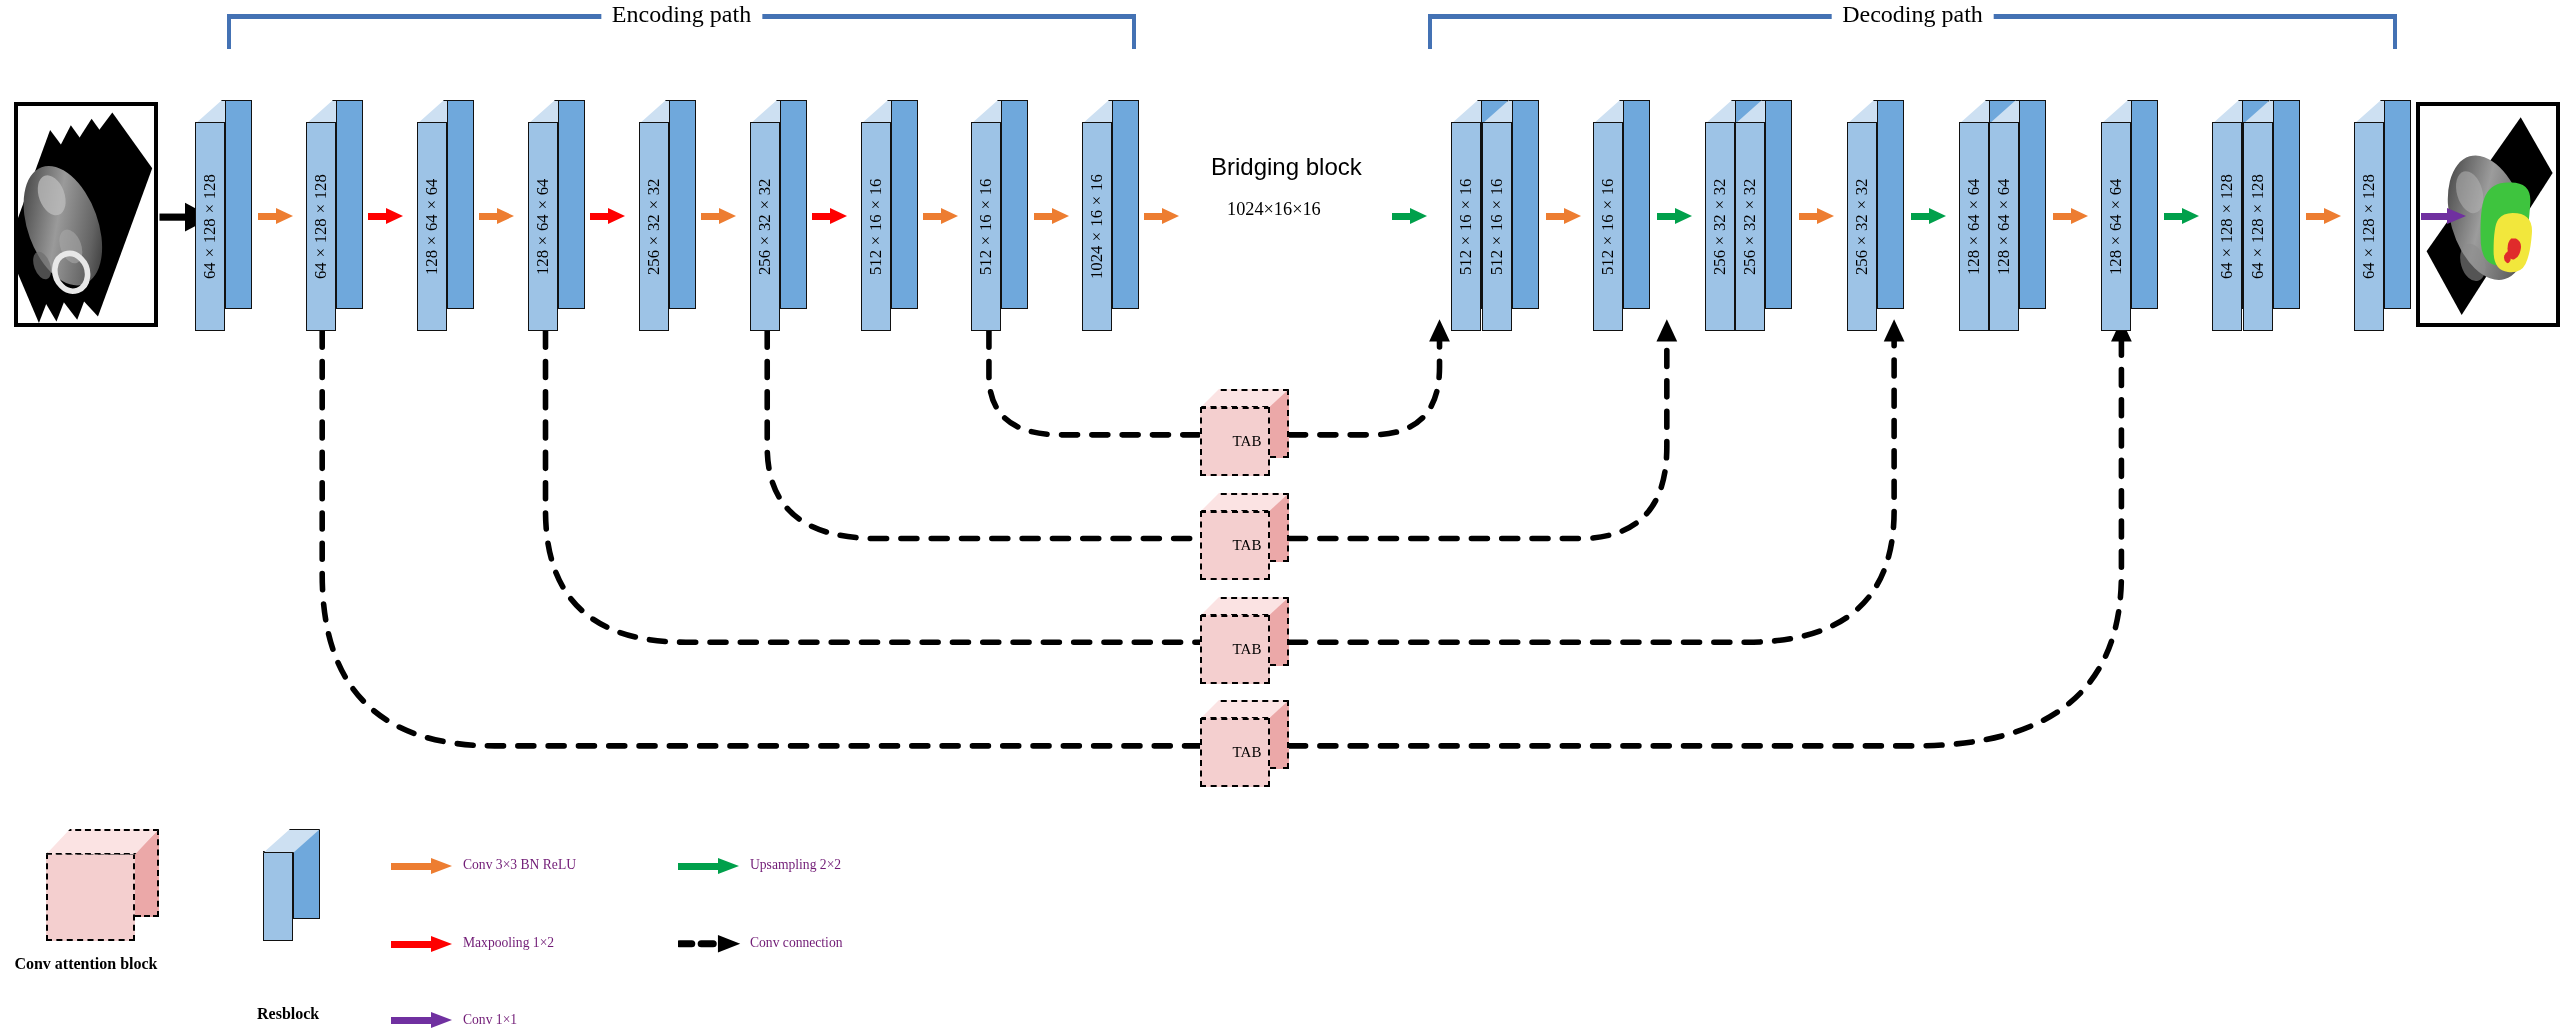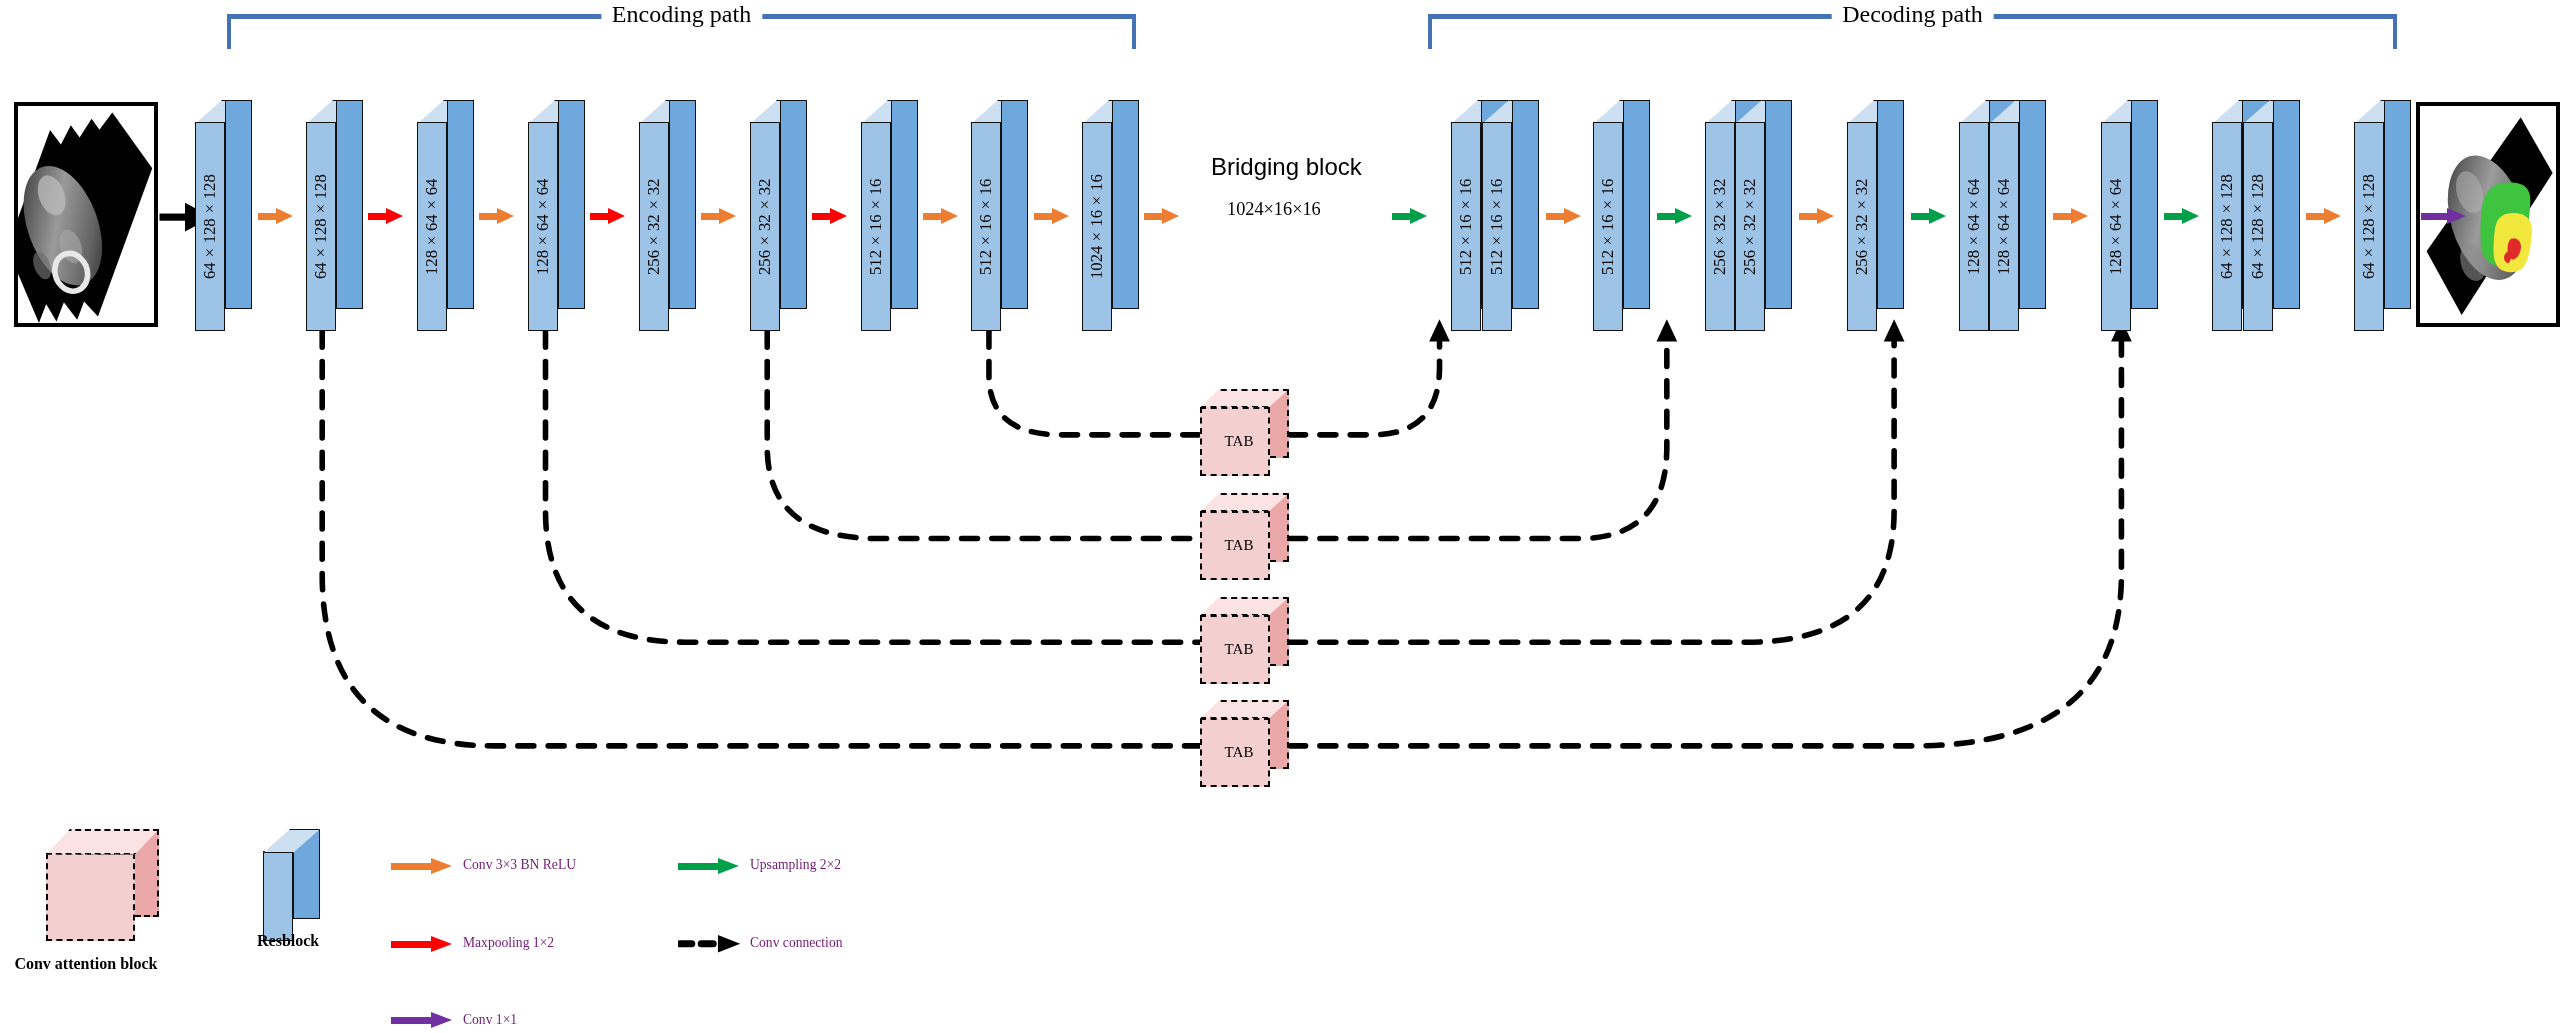--- a/index.html
+++ b/index.html
@@ -32,21 +32,21 @@
   
   .tab{position:absolute;width:89px;height:86px;}
   .tab .cfront{position:absolute;left:0;top:17.5px;width:70px;height:69px;background:#f4cfcf;
                border:2.4px dashed #000;box-sizing:border-box;}
   .tab .cside{position:absolute;left:70px;top:0px;width:19px;height:69px;background:#eba8a8;
               border:2.4px dashed #000;border-left:none;box-sizing:border-box;
               clip-path:polygon(0 17.5px,100% 0,100% 69px,0 100%);}
   .tab .ctop{position:absolute;left:0;top:0;width:89px;height:19px;background:#fbe3e3;
              border:2.4px dashed #000;box-sizing:border-box;
              clip-path:polygon(19px 0,100% 0,70px 100%,0 100%);}
-  .tab .clbl{position:absolute;left:4px;top:17.5px;width:70px;height:69px;
+  .tab .clbl{position:absolute;left:12px;top:17.5px;width:70px;height:69px;
              display:flex;align-items:center;justify-content:center;
              font-size:15px;color:#000;font-family:"Liberation Serif",serif;}
 
   
   .arrow{position:absolute;height:11px;}
   .arrow .shaft{position:absolute;left:0;top:3.2px;height:6.4px;}
   .arrow .head{position:absolute;top:-2.4px;width:0;height:0;
                border-top:8px solid transparent;border-bottom:8px solid transparent;}
 
   
@@ -405,21 +405,21 @@
       <div class="ctop" style="left:0;top:0;width:113px;height:25.5px;
            clip-path:polygon(24px 0,100% 0,89px 100%,0 100%);"></div>
     </div>
     <div class="legend-caption" style="left:14.4px;top:955px;">Conv attention block</div>
 
     <div class="slab" style="left:263px;top:829px;width:57px;height:112px;">
       <div class="face"></div>
         <div class="side"></div>
         <div class="top"></div>
     </div>
-    <div class="legend-caption" style="left:257px;top:932px;">Resblock</div>
+    <div class="legend-caption" style="left:257px;top:1005px;">Resblock</div>
 
     <div class="arrow" style="left:391px;top:860px;width:62px;">
       <div class="shaft" style="width:45px;background:#ed7d31;"></div>
       <div class="head" style="left:40px;border-left:21px solid #ed7d31;"></div>
     </div>
     <div class="legend-label" style="left:463px;top:857px;">Conv 3×3 BN ReLU</div>
 
     <div class="arrow" style="left:391px;top:938px;width:62px;">
       <div class="shaft" style="width:45px;background:#fe0000;"></div>
       <div class="head" style="left:40px;border-left:21px solid #fe0000;"></div>

